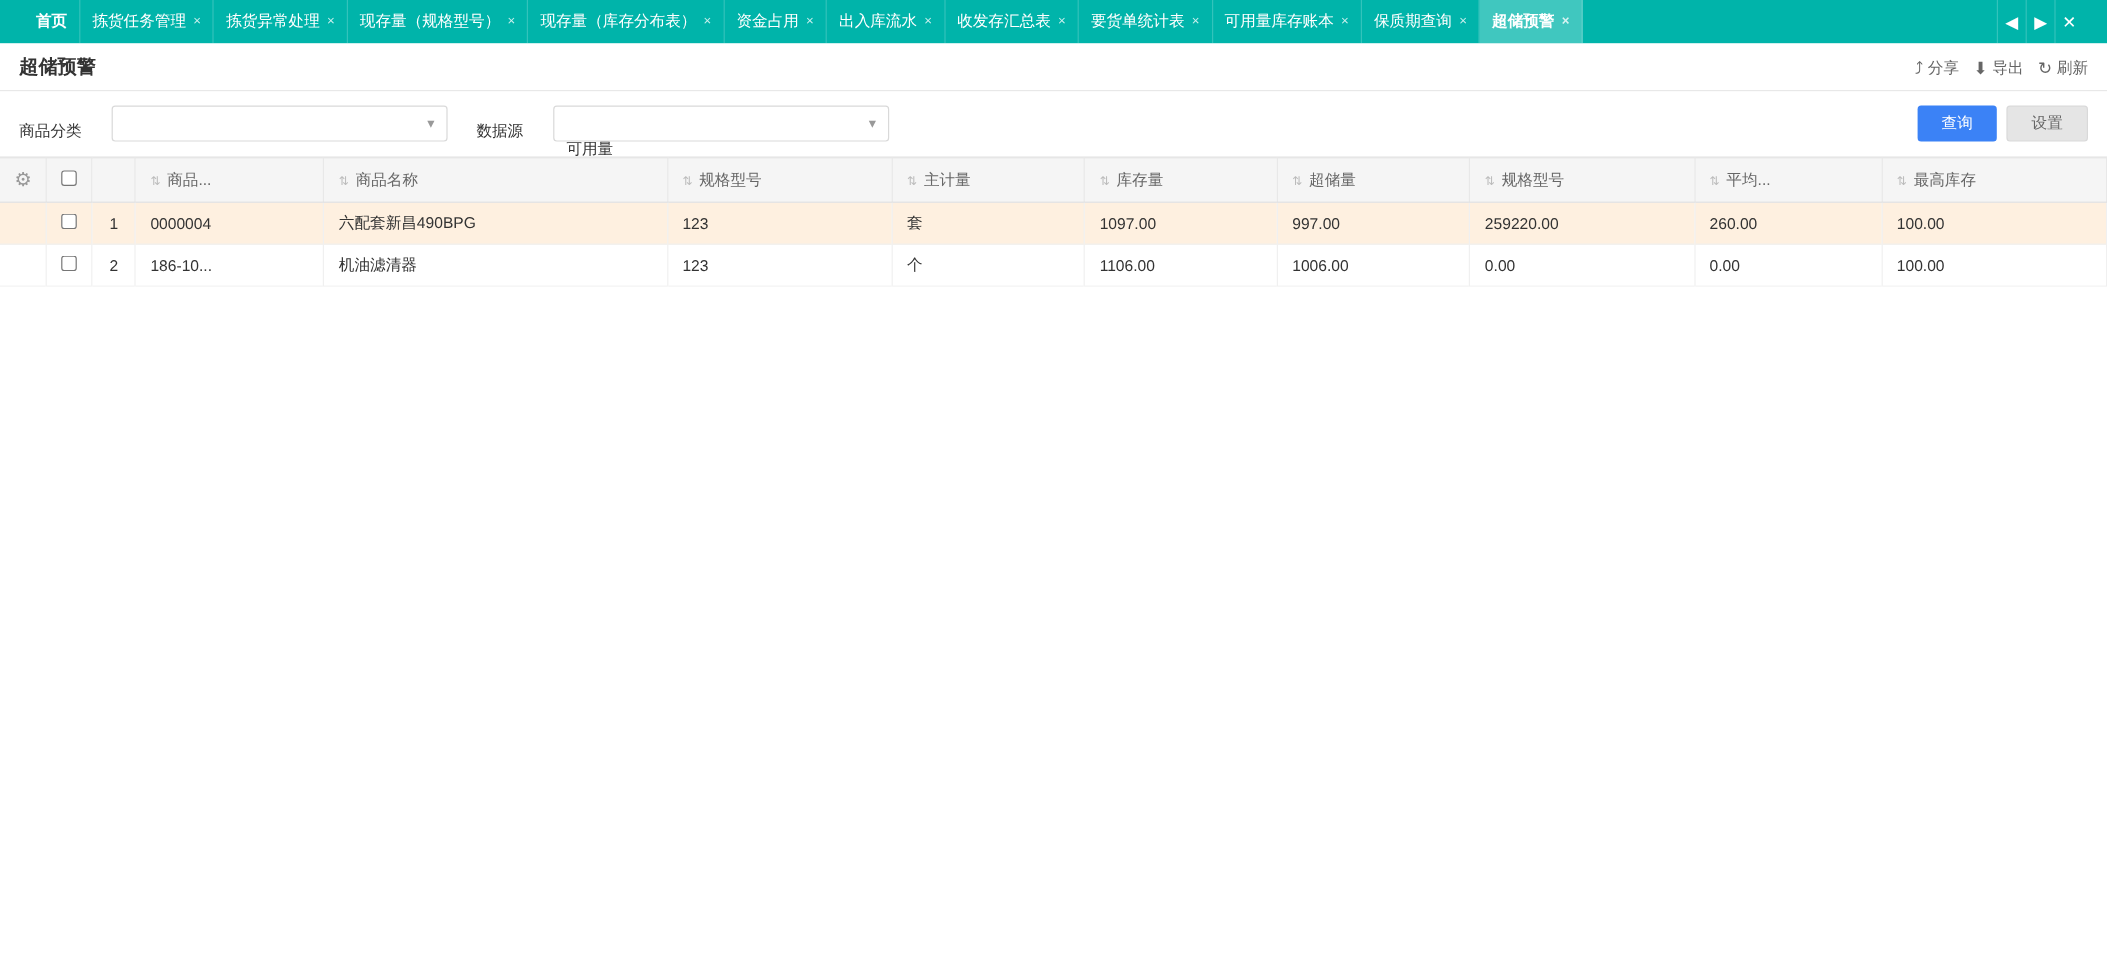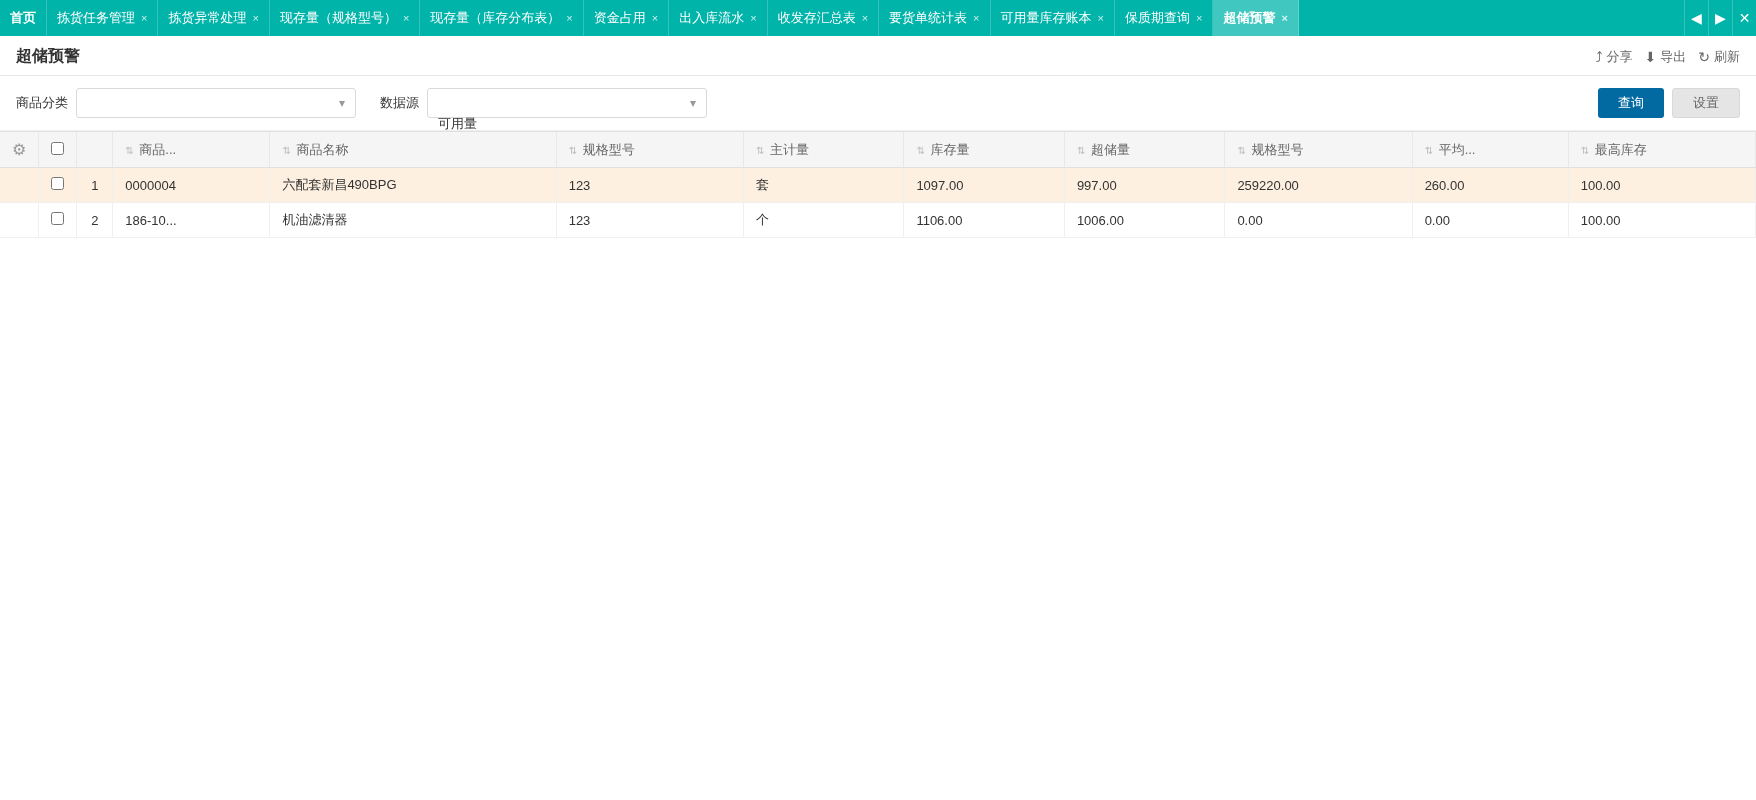--- a/index.html
+++ b/index.html
@@ -4,21 +4,21 @@
   <style>
     * { margin: 0; padding: 0; box-sizing: border-box; }
     body { font-family: 'Microsoft YaHei', Arial, sans-serif; font-size: 13px; background: #fff; color: #333; width: 1756px; overflow-x: hidden; }
 
     
     .top-nav {
       display: flex;
       align-items: center;
       background: #00b4aa;
       height: 36px;
-      padding: 0 0;
+      padding: 0 20px;
       overflow: hidden;
     }
     .nav-tab {
       display: flex;
       align-items: center;
       height: 36px;
       padding: 0 10px;
       color: #fff;
       font-size: 13px;
       white-space: nowrap;
@@ -80,22 +80,22 @@
     
     .filter-area {
       display: flex;
       align-items: center;
       padding: 12px 16px;
       gap: 24px;
       border-bottom: 1px solid #f0f0f0;
     }
     .filter-item {
       display: flex;
-      align-items: center;
-      gap: 8px;
+      align-items: flex-end;
+      gap: 25px;
     }
     .filter-label {
       color: #333;
       font-size: 13px;
       white-space: nowrap;
     }
     .filter-select {
       display: flex;
       align-items: center;
       border: 1px solid #d9d9d9;
@@ -117,21 +117,21 @@
       color: #999;
       font-size: 13px;
     }
     .filter-select-text.has-value { color: #333; margin-top: 41px; }
     .filter-buttons {
       margin-left: auto;
       display: flex;
       gap: 8px;
     }
     .btn-query {
-      background: #0369a1;
+      background: #3b82f6;
       color: #fff;
       border: none;
       border-radius: 3px;
       padding: 5px 20px;
       cursor: pointer;
       font-size: 13px;
       height: 30px;
     }
     .btn-settings {
       background: #e5e5e5;

